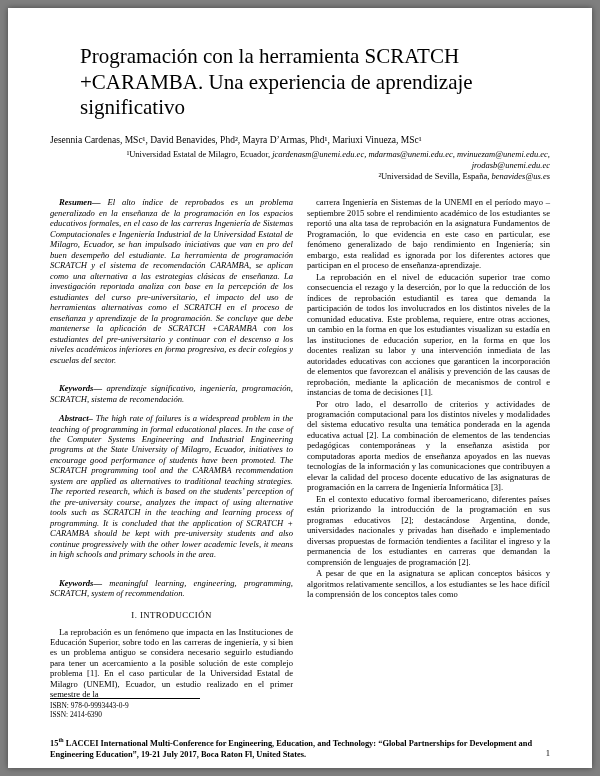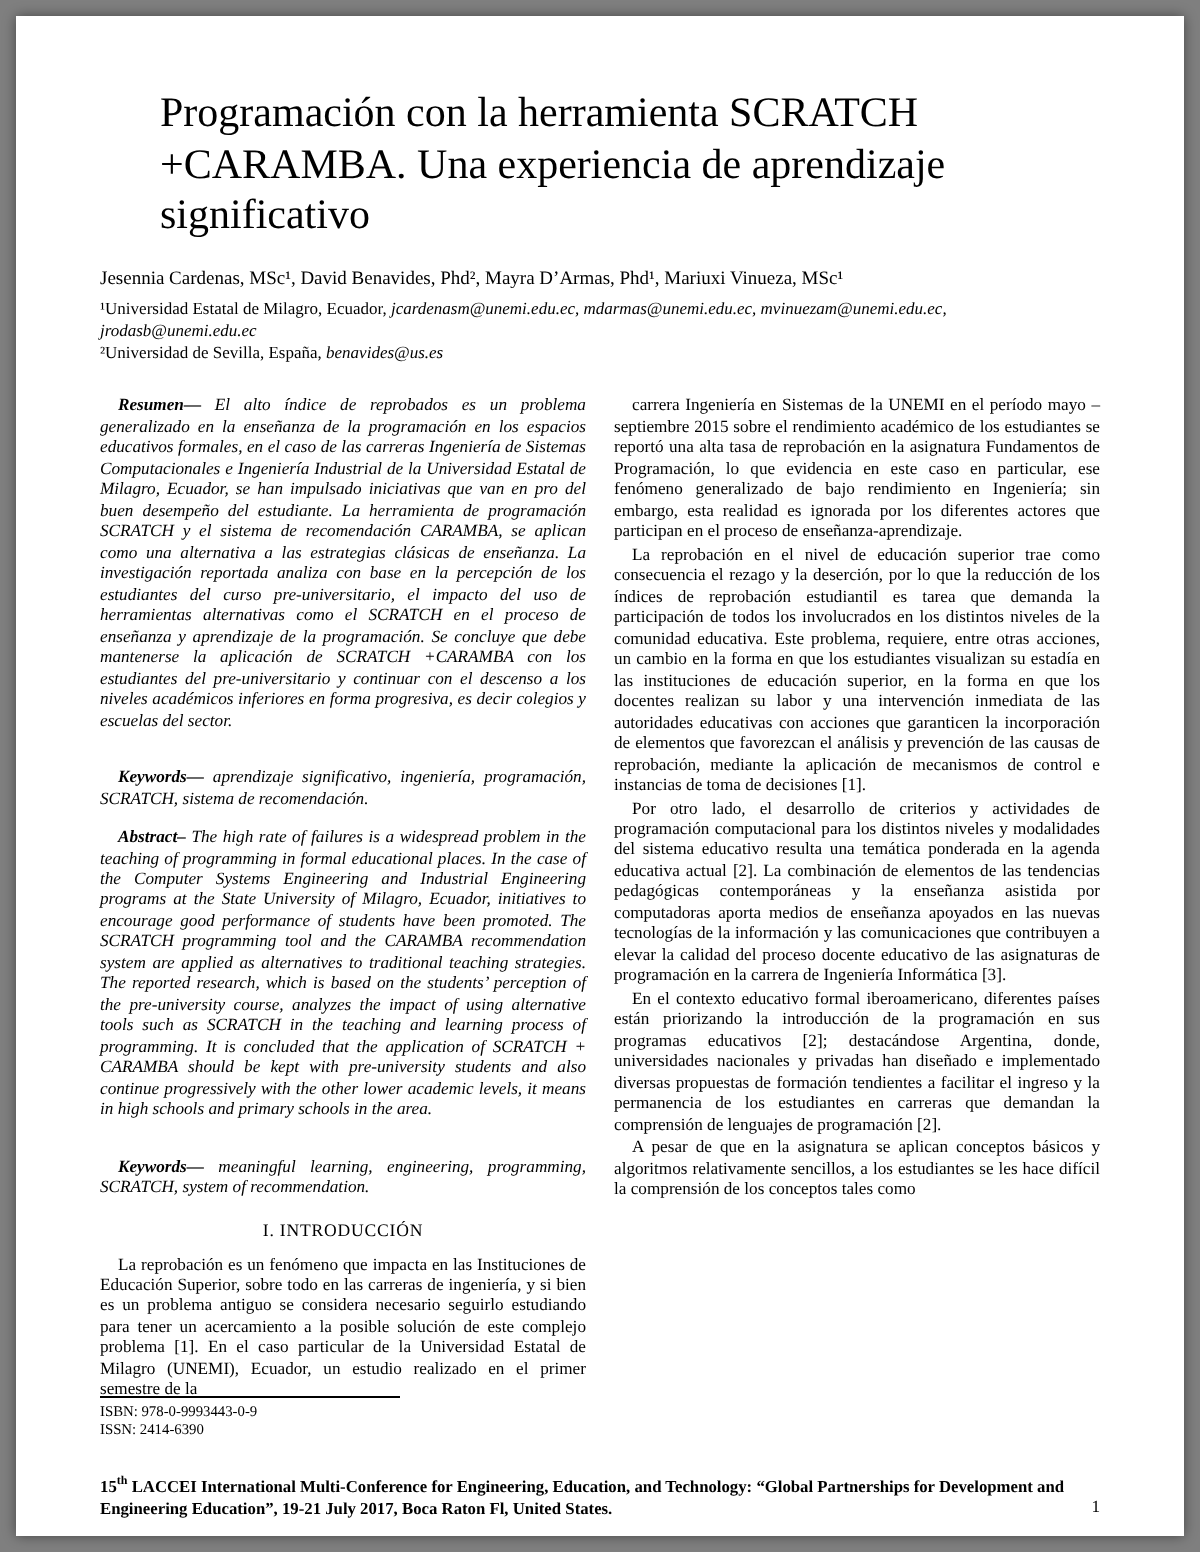--- a/index.html
+++ b/index.html
@@ -28,21 +28,21 @@
     margin: 6px auto 0 auto;
   }
   .authors {
     margin-top: 13px;
     text-align: left;
     font-size: 9.5px;
     line-height: 1.3;
   }
   .affils {
     margin-top: 3px;
-    text-align: left;
+    text-align: right;
     font-size: 8.5px;
     line-height: 1.3;
   }
   .affils .em { font-style: italic; }
   
   .columns {
     display: flex;
     gap: 14px;
     margin-top: 15px;
     font-size: 8.6px;

